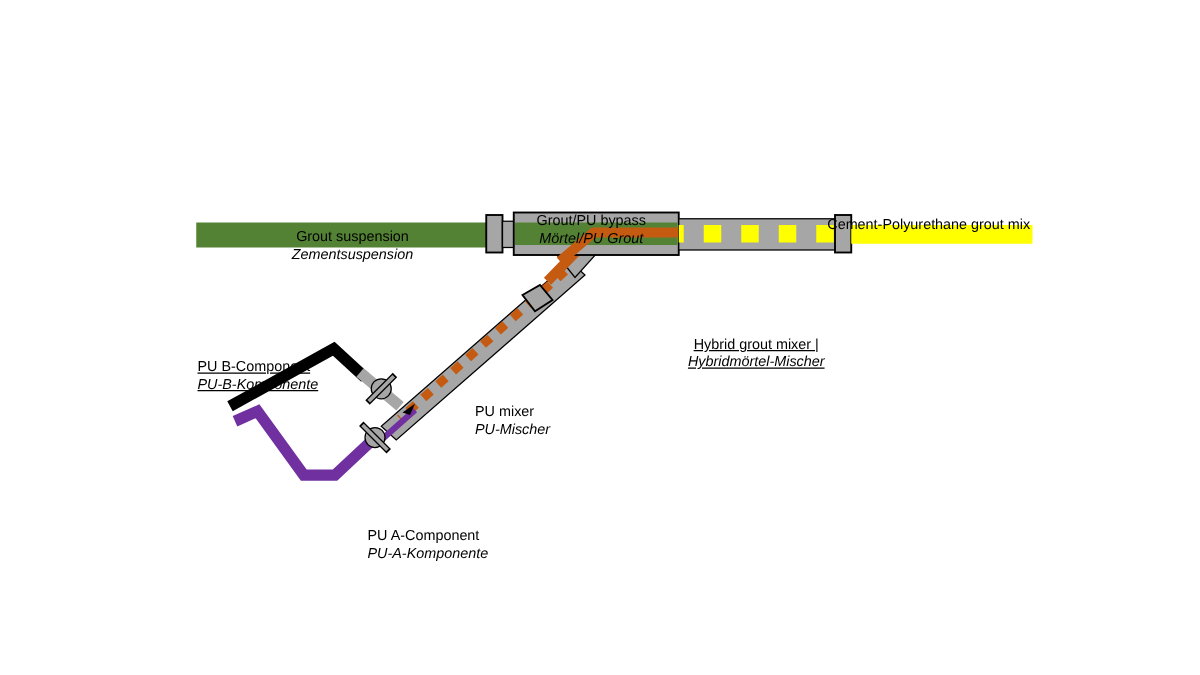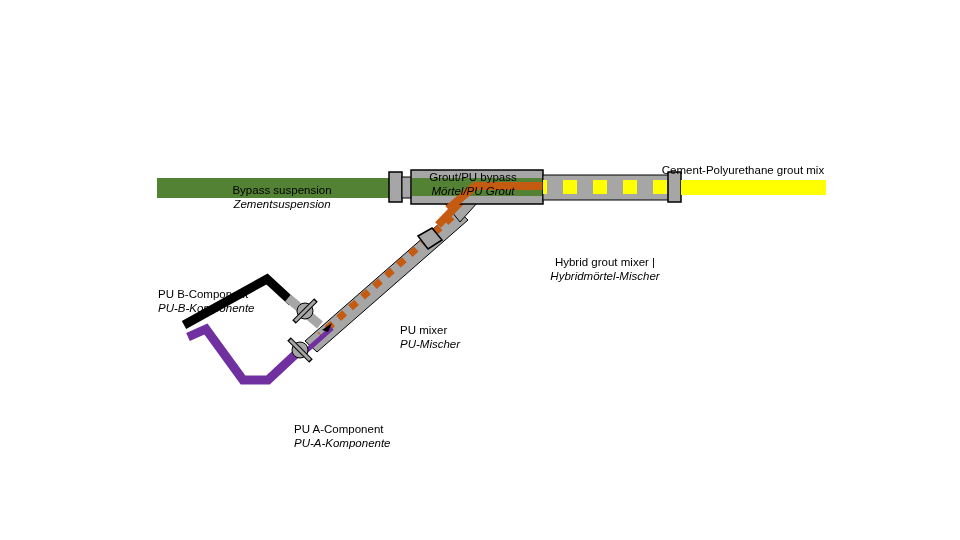--- a/index.html
+++ b/index.html
@@ -61,44 +61,44 @@
   <polyline class="s-a" points="188,337 206,329 243,380 268,380 298,352" fill="none" stroke-width="9" stroke-linejoin="miter" stroke="#7030A0"></polyline>
 
   <g>
     <circle class="c-fitting" cx="300" cy="350" r="8" stroke="#000" stroke-width="1" fill="#A6A6A6"></circle>
     <line x1="289" y1="339" x2="311" y2="361" stroke="#000" stroke-width="5"></line>
     <line class="s-fitting" x1="290" y1="340" x2="310" y2="360" stroke-width="3" stroke="#A6A6A6"></line>
   </g>
 </svg>
 
 <div class="lbl center" style="left:212px; top:144px; width:140px;">
-  <span class="en">Bypass suspension</span>
+  <span class="en">Grout suspension</span>
   <span class="de">Zementsuspension</span>
 </div>
 
 <div class="lbl center" style="left:403px; top:131px; width:140px;">
   <span class="en">Grout/PU bypass</span>
   <span class="de">Mörtel/PU Grout</span>
 </div>
 
-<div class="lbl center" style="left:648px; top:124px; width:190px;">
+<div class="lbl center" style="left:648px; top:134px; width:190px;">
   <span class="en">Cement-Polyurethane grout mix</span>
 </div>
 
-<div class="lbl center" style="left:540px; top:216px; width:130px;">
+<div class="lbl center" style="left:540px; top:230px; width:130px;text-decoration:underline;">
   <span class="en">Hybrid grout mixer |</span>
   <span class="de">Hybridmörtel-Mischer</span>
 </div>
 
-<div class="lbl" style="left:158px; top:248px;">
+<div class="lbl" style="left:158px; top:248px;text-decoration:underline;">
   <span class="en">PU B-Component</span>
   <span class="de">PU-B-Komponente</span>
 </div>
 
-<div class="lbl" style="left:400px; top:284px;">
+<div class="lbl" style="left:380px; top:284px;">
   <span class="en">PU mixer</span>
   <span class="de">PU-Mischer</span>
 </div>
 
 <div class="lbl" style="left:294px; top:383px;">
   <span class="en">PU A-Component</span>
   <span class="de">PU-A-Komponente</span>
 </div>
 
 </body></html>

